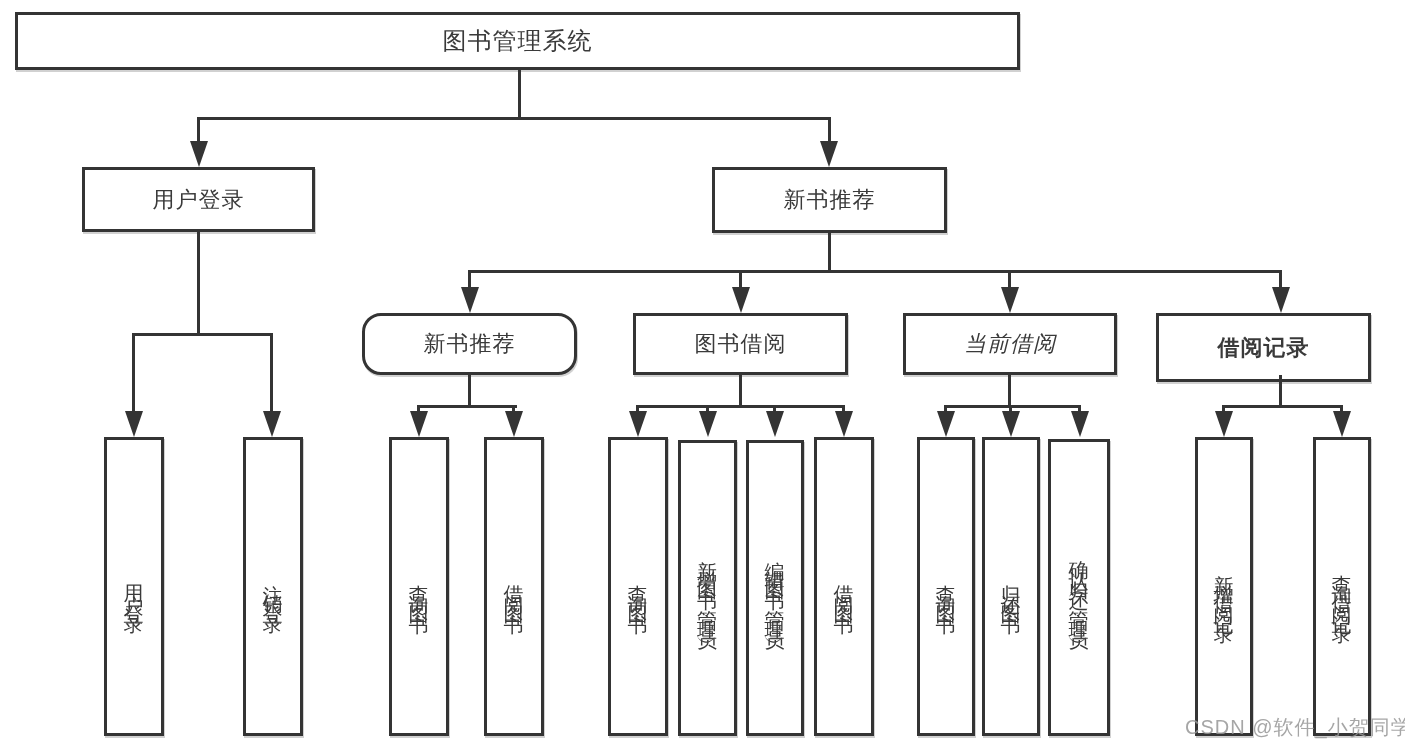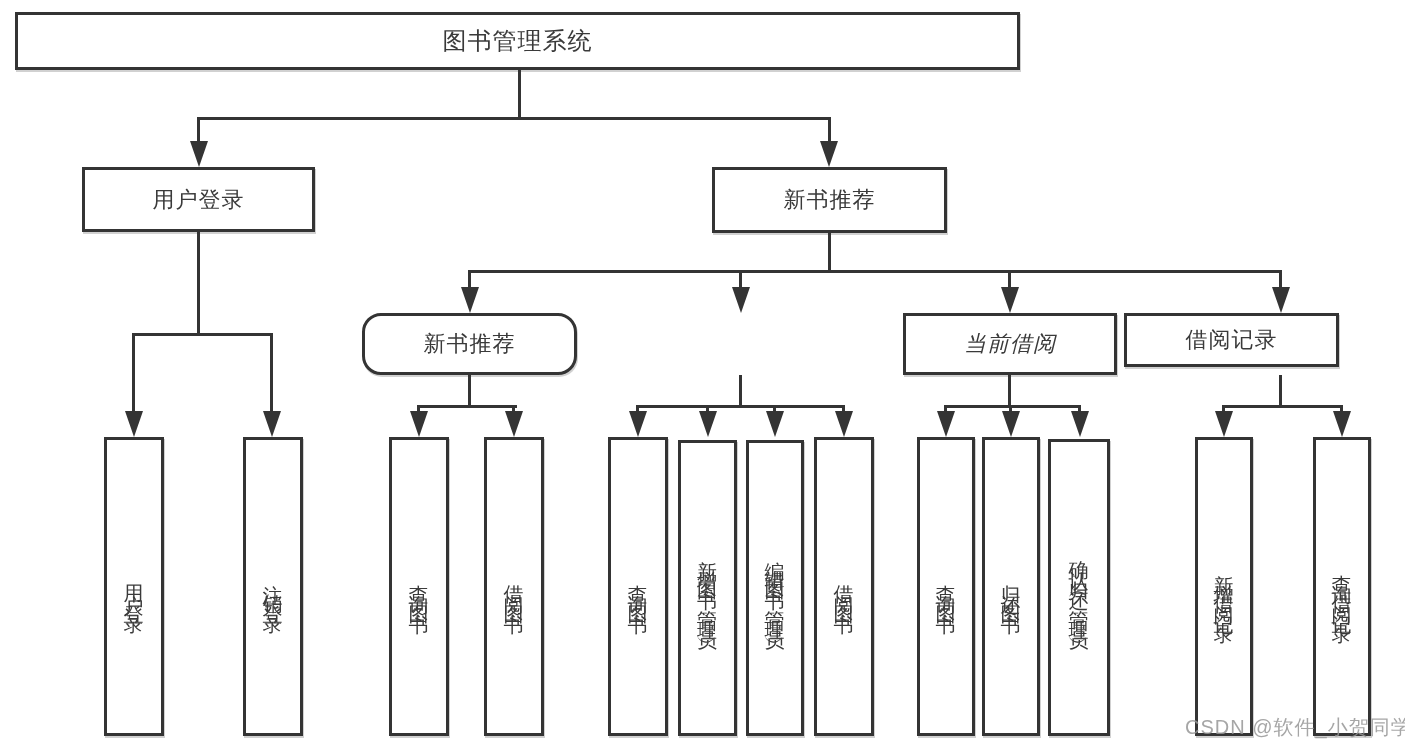--- a/index.html
+++ b/index.html
@@ -88,24 +88,27 @@
   <div class="vline" style="left:739px;top:270px;height:20px;"></div>
   <div class="arrow" style="left:732px;top:287px;"></div>
   <div class="vline" style="left:1008px;top:270px;height:20px;"></div>
   <div class="arrow" style="left:1001px;top:287px;"></div>
   <div class="vline" style="left:1279px;top:270px;height:20px;"></div>
   <div class="arrow" style="left:1272px;top:287px;"></div>
 
   <div class="box hbox" style="left:362px;top:313px;width:215px;height:62px;border-radius:19px;">
     <span>新书推荐</span>
   </div>
+  <div class="box hbox" style="left:633px;top:313px;width:215px;height:62px;">
+    <span>图书借阅</span>
+  </div>
   <div class="box hbox" style="left:903px;top:313px;width:214px;height:62px;font-style:italic;">
     <span>当前借阅</span>
   </div>
-  <div class="box hbox" style="left:1124px;top:313px;width:215px;height:54px;">
+  <div class="box hbox" style="left:1156px;top:313px;width:215px;height:69px;font-weight:bold;">
     <span>借阅记录</span>
   </div>
 
   <div class="vline" style="left:468px;top:375px;height:33px;"></div>
   <div class="hline" style="left:417px;top:405px;width:100px;"></div>
   <div class="vline" style="left:417px;top:405px;height:10px;"></div>
   <div class="arrow" style="left:410px;top:411px;"></div>
   <div class="vline" style="left:512px;top:405px;height:10px;"></div>
   <div class="arrow" style="left:505px;top:411px;"></div>
 

